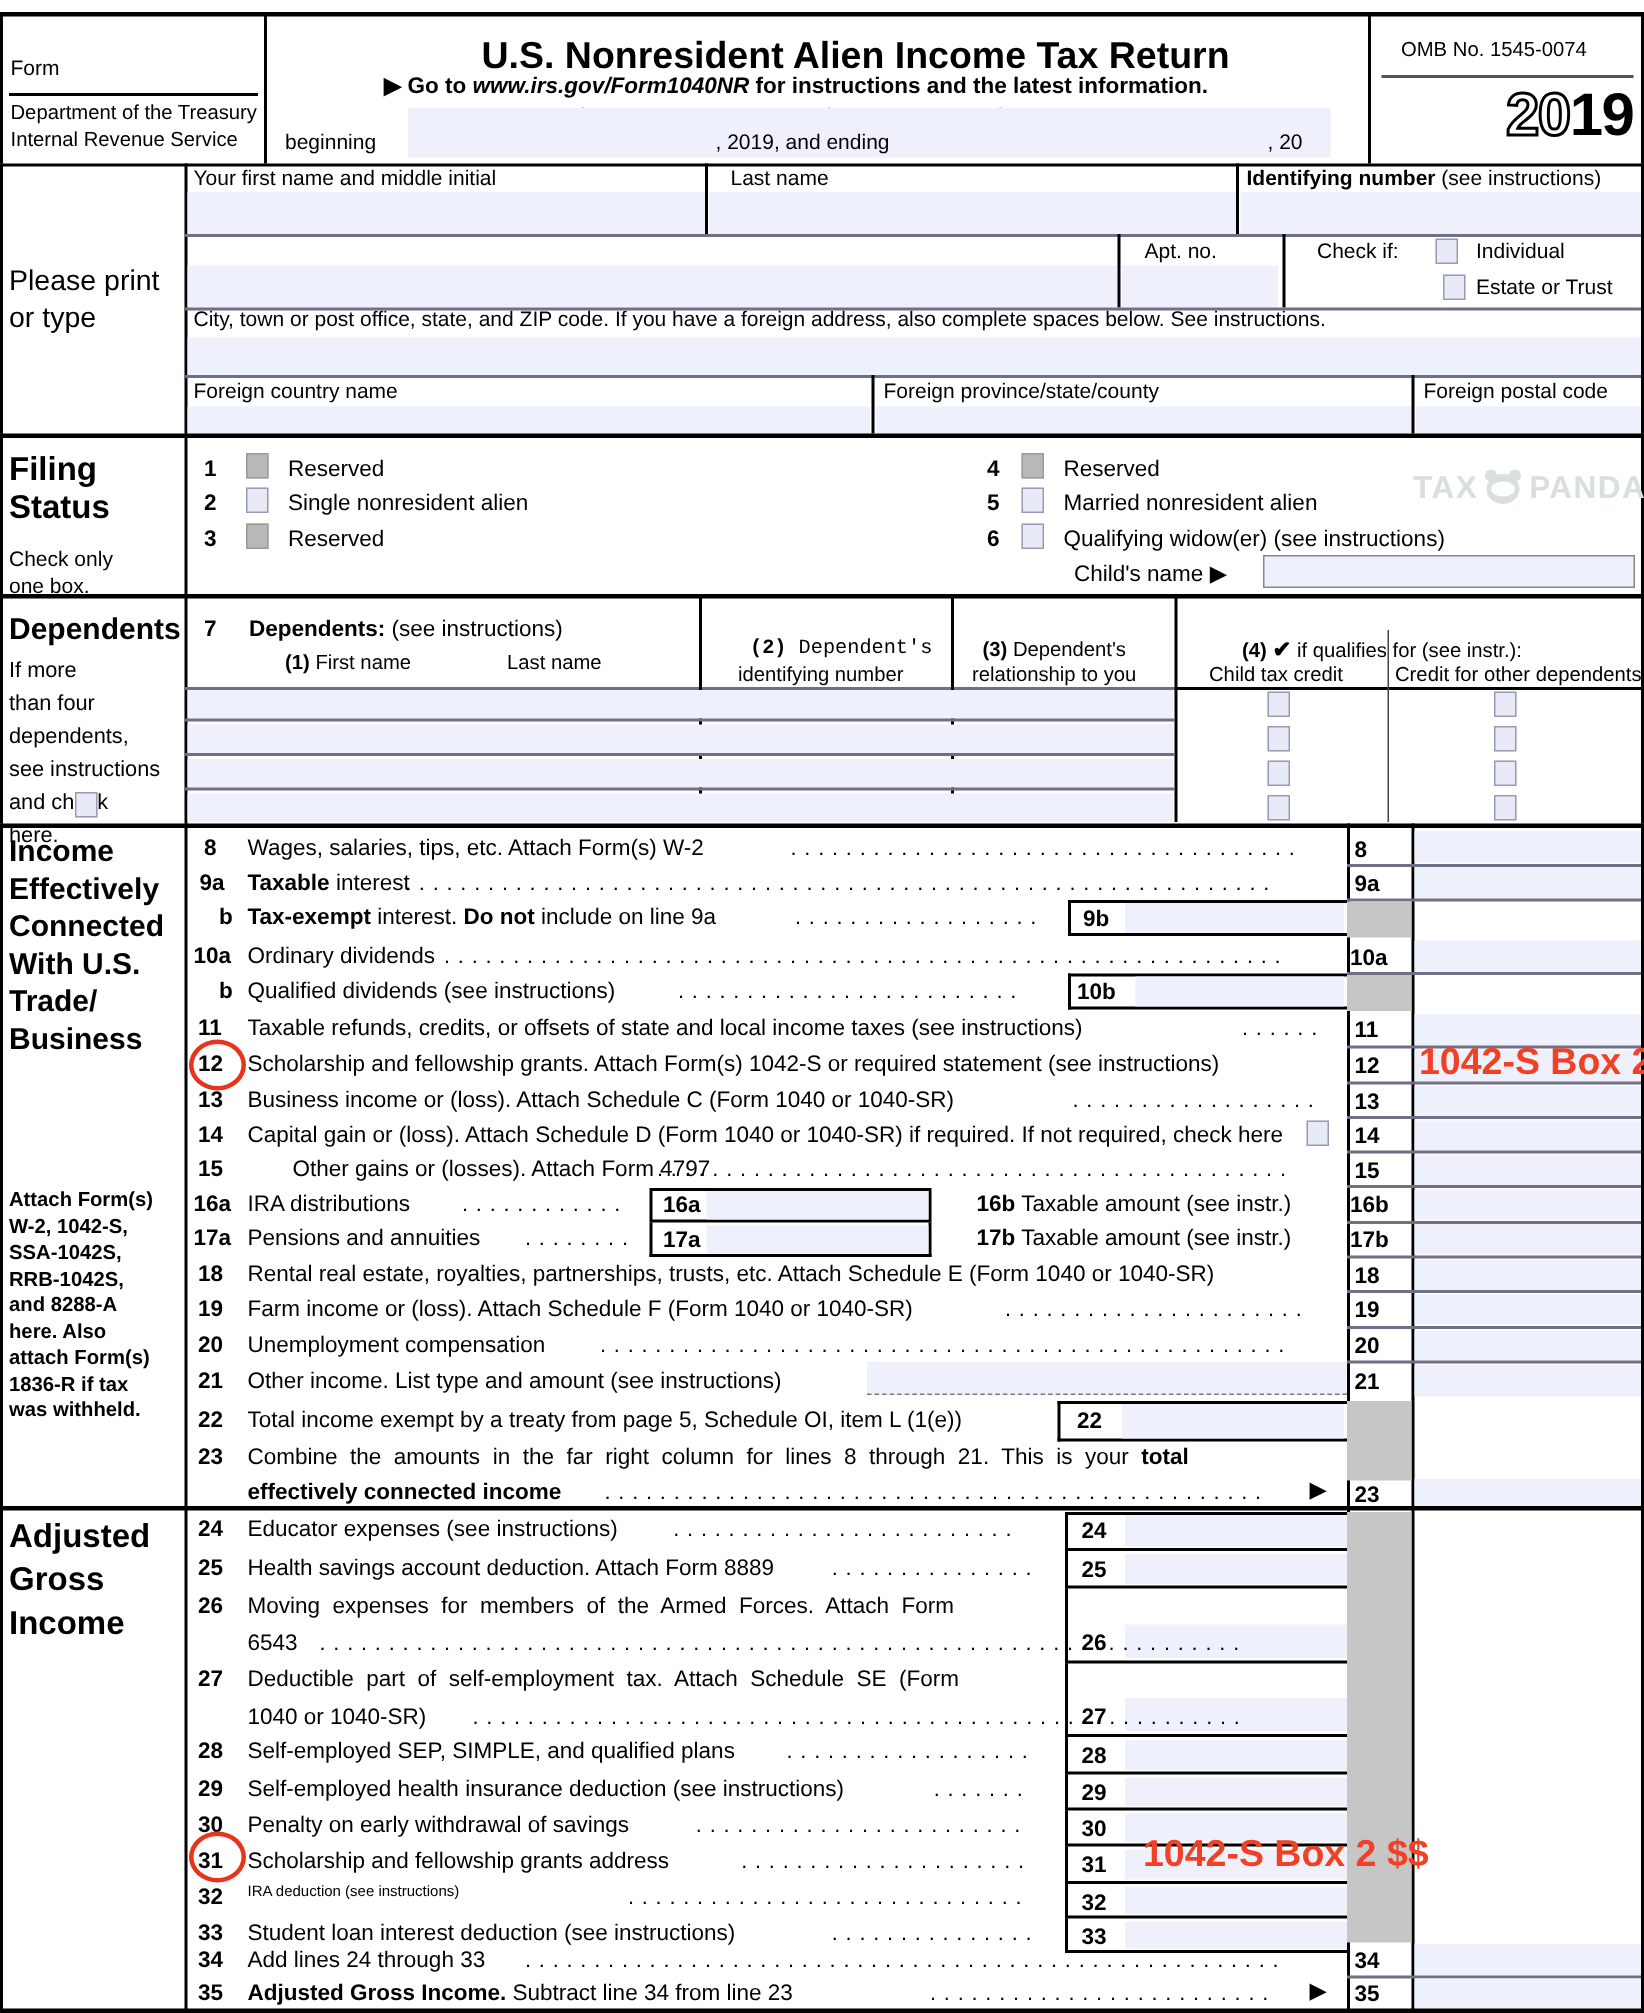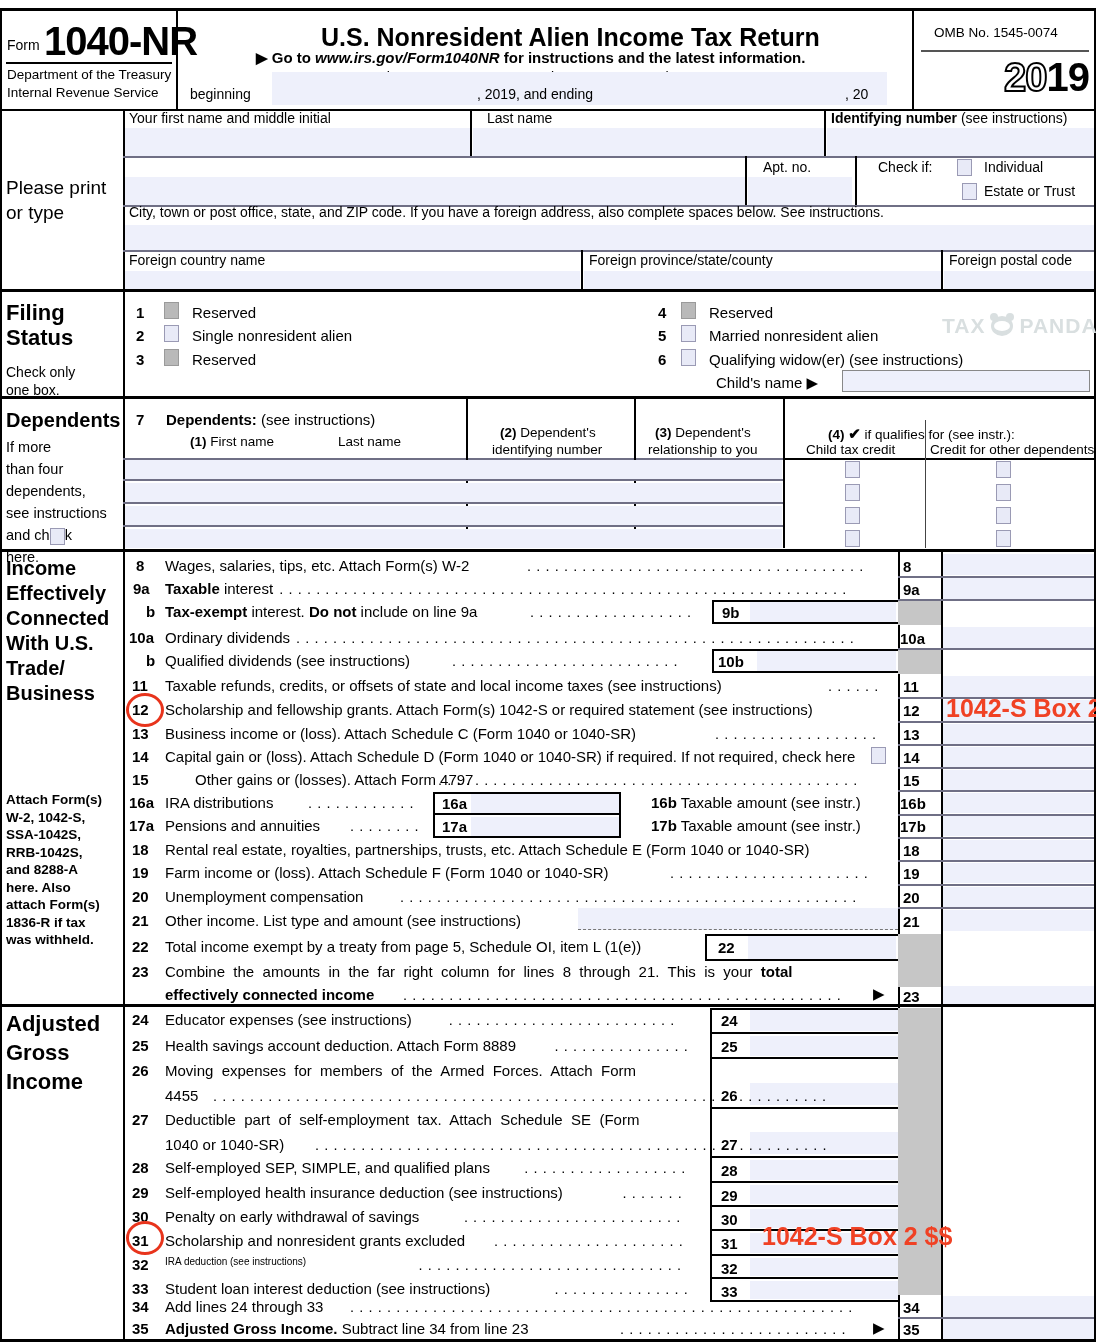--- a/index.html
+++ b/index.html
@@ -60,21 +60,20 @@
 
 <div class="page">
 
   <div class="rule" style="left:0;top:8px;width:1096px;height:3px;"></div>
   <div class="vt" style="left:0;top:8px;height:101px;"></div>
   <div class="vt" style="left:1094px;top:8px;height:101px;"></div>
   <div class="vt" style="left:176px;top:8px;height:101px;"></div>
   <div class="vt" style="left:912px;top:8px;height:101px;"></div>
 
   <div class="txt" id="formLabel" style="left:7px;top:38px;">Form</div>
-  <div class="txt" id="formNo" style="left:44px;top:20px;">1040-NR</div>
   <div class="rule" style="left:6px;top:62px;width:166px;height:2px;"></div>
   <div class="txt" style="left:7px;top:68px;font-size:13.5px;">Department of the Treasury</div>
   <div class="txt" style="left:7px;top:86px;font-size:13.5px;">Internal Revenue Service</div>
 
   <div class="txt" id="mainTitle" style="left:321px;top:24px;">U.S. Nonresident Alien Income Tax Return</div>
   <div class="txt" id="goto" style="left:256px;top:50px;">
     <span style="font-size:15px;">▶</span>
     <span>Go to</span>
     <span class="i">www.irs.gov/Form1040NR</span>
     <span>for instructions and the latest information.</span>
@@ -188,21 +187,21 @@
       <div class="txt" style="left:6px;top:506px;font-size:14.5px;">see instructions</div>
       <div class="txt" style="left:6px;top:528px;font-size:14.5px;">and check</div>
       <div class="txt" style="left:6px;top:550px;font-size:14.5px;">here.</div>
     </div>
   <div class="cb" style="left:50px;top:528px;"></div>
 
   <div class="txt b" style="left:136px;top:412px;font-size:15px;">7</div>
   <div class="txt" style="left:166px;top:412px;font-size:15px;"><span class="b">Dependents:</span><span> (see instructions)</span></div>
   <div class="txt" style="left:190px;top:435px;font-size:13.5px;"><span class="b">(1)</span> First name</div>
   <div class="txt" style="left:338px;top:435px;font-size:13.5px;">Last name</div>
-  <div class="txt" style="left:500px;top:426px;font-size:13.5px;"><span class="b">(2)</span> Dependent's</div>
+  <div class="txt" style="left:500px;top:426px;font-size:13.5px;font-family:Liberation Mono, monospace;"><span class="b">(2)</span> Dependent's</div>
   <div class="txt" style="left:492px;top:443px;font-size:13.5px;">identifying number</div>
   <div class="txt" style="left:655px;top:426px;font-size:13.5px;"><span class="b">(3)</span> Dependent's</div>
   <div class="txt" style="left:648px;top:443px;font-size:13.5px;">relationship to you</div>
   <div class="txt" style="left:828px;top:426px;font-size:13.5px;"><span class="b">(4)</span> <span class="b" style="font-size:15px;">✔</span> if qualifies for (see instr.):</div>
   <div class="txt" style="left:806px;top:443px;font-size:13.5px;">Child tax credit</div>
   <div class="txt" style="left:930px;top:443px;font-size:13.5px;">Credit for other dependents</div>
 
   <div class="thin" style="left:123px;top:458px;width:660px;height:2px;"></div>
   <div class="rule" style="left:783px;top:458px;width:311px;height:2px;"></div>
   <div class="vt" style="left:466px;top:398px;height:150px;"></div>
@@ -398,21 +397,21 @@
       <div class="fld" style="left:750px;top:1036px;width:148px;height:20px;"></div>
       <div class="lnum" style="left:721px;top:1038px;">25</div>
       <div class="txt" style="left:132px;top:1038px;font-size:15px;"><b>25</b></div>
       <div class="txt" style="left:165px;top:1038px;font-size:15px;">Health savings account deduction. Attach Form 8889</div>
       <div class="dots" style="left:554.5px;top:1038px;width:145.5px;overflow:hidden;color:#000;">...............</div>
       <div class="bx" style="left:710px;top:1059px;width:188px;height:50px;border:2px solid #000;border-right:none;border-top:none;"></div>
       <div class="fld" style="left:750px;top:1083px;width:148px;height:22px;"></div>
       <div class="lnum" style="left:721px;top:1087px;">26</div>
       <div class="txt" style="left:132px;top:1063px;font-size:15px;"><b>26</b></div>
       <div class="txt" style="left:165px;top:1063px;font-size:15px;width:535px;white-space:normal;text-align:justify;">Moving&nbsp; expenses&nbsp; for&nbsp; members&nbsp; of&nbsp; the&nbsp; Armed&nbsp; Forces.&nbsp; Attach&nbsp; Form</div>
-      <div class="txt" style="left:165px;top:1088px;font-size:15px;">4455</div>
+      <div class="txt" style="left:165px;top:1088px;font-size:15px;">6543</div>
       <div class="dots" style="left:213px;top:1088px;width:652px;overflow:hidden;color:#000;">...................................................................</div>
       <div class="bx" style="left:710px;top:1109px;width:188px;height:49px;border:2px solid #000;border-right:none;border-top:none;"></div>
       <div class="fld" style="left:750px;top:1132px;width:148px;height:22px;"></div>
       <div class="lnum" style="left:721px;top:1136px;">27</div>
       <div class="txt" style="left:132px;top:1112px;font-size:15px;"><b>27</b></div>
       <div class="txt" style="left:165px;top:1112px;font-size:15px;width:535px;white-space:normal;text-align:justify;">Deductible&nbsp; part&nbsp; of&nbsp; self-employment&nbsp; tax.&nbsp; Attach&nbsp; Schedule&nbsp; SE&nbsp; (Form</div>
       <div class="txt" style="left:165px;top:1137px;font-size:15px;">1040 or 1040-SR)</div>
       <div class="dots" style="left:315px;top:1137px;width:550px;overflow:hidden;color:#000;">........................................................</div>
       <div class="bx" style="left:710px;top:1158px;width:188px;height:25px;border:2px solid #000;border-right:none;border-top:none;"></div>
       <div class="fld" style="left:750px;top:1160px;width:148px;height:20px;"></div>
@@ -429,21 +428,21 @@
       <div class="bx" style="left:710px;top:1207px;width:188px;height:24px;border:2px solid #000;border-right:none;border-top:none;"></div>
       <div class="fld" style="left:750px;top:1209px;width:148px;height:19px;"></div>
       <div class="lnum" style="left:721px;top:1211px;">30</div>
       <div class="txt" style="left:132px;top:1209px;font-size:15px;"><b>30</b></div>
       <div class="txt" style="left:165px;top:1209px;font-size:15px;">Penalty on early withdrawal of savings</div>
       <div class="dots" style="left:463.9px;top:1209px;width:236.10000000000002px;overflow:hidden;color:#000;">........................</div>
       <div class="bx" style="left:710px;top:1231px;width:188px;height:25px;border:2px solid #000;border-right:none;border-top:none;"></div>
       <div class="fld" style="left:750px;top:1233px;width:148px;height:20px;"></div>
       <div class="lnum" style="left:721px;top:1235px;">31</div>
       <div class="txt" style="left:132px;top:1233px;font-size:15px;"><b>31</b></div>
-      <div class="txt" style="left:165px;top:1233px;font-size:15px;">Scholarship and nonresident grants excluded</div>
+      <div class="txt" style="left:165px;top:1233px;font-size:15px;">Scholarship and fellowship grants address</div>
       <div class="dots" style="left:494.09999999999997px;top:1233px;width:205.90000000000003px;overflow:hidden;color:#000;">.....................</div>
       <div class="bx" style="left:710px;top:1256px;width:188px;height:23px;border:2px solid #000;border-right:none;border-top:none;"></div>
       <div class="fld" style="left:750px;top:1258px;width:148px;height:18px;"></div>
       <div class="lnum" style="left:721px;top:1260px;">32</div>
       <div class="txt" style="left:132px;top:1257px;font-size:15px;"><b>32</b></div>
       <div class="txt" style="left:165px;top:1257px;font-size:10px;">IRA deduction (see instructions)</div>
       <div class="dots" style="left:418.6px;top:1257px;width:281.4px;overflow:hidden;color:#000;">.............................</div>
       <div class="bx" style="left:710px;top:1279px;width:188px;height:23px;border:2px solid #000;border-right:none;border-top:none;"></div>
       <div class="fld" style="left:750px;top:1281px;width:148px;height:18px;"></div>
       <div class="lnum" style="left:721px;top:1283px;">33</div>

